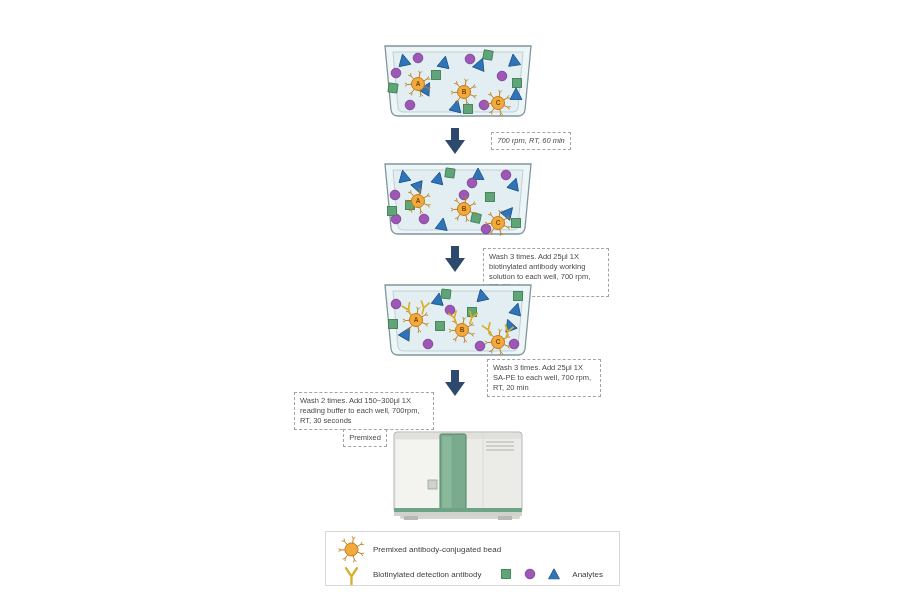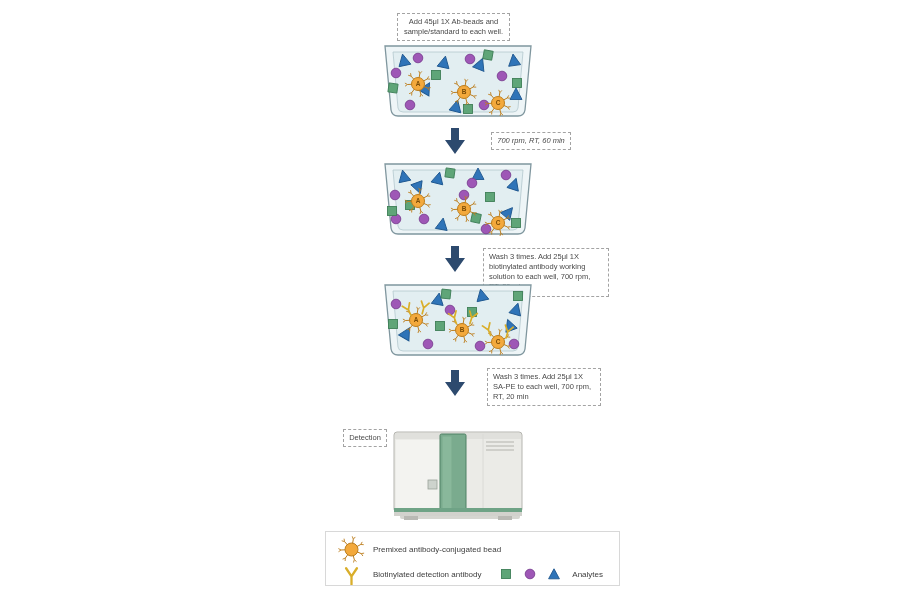--- a/index.html
+++ b/index.html
@@ -18,23 +18,20 @@
     justify-content:space-around; padding:4px 12px;
   }
   .legend-row { display:flex; align-items:center; gap:8px; font-size:8px; color:#3c3c3c; }
   .analytes-group { display:flex; align-items:center; gap:12px; margin-left:auto; padding-right:4px; }
 </style>
 </head>
 <body>
 
 <div class="canvas">
 
-  <div class="stepbox center" style="left:397px; top:13px; width:113px;">
-    <span>Add 45μl 1X Ab-beads and sample/standard to each well.</span>
-  </div>
 
   <svg class="abs well" style="left:380px; top:43px" width="156" height="78" viewBox="0 0 156 78">
       <path d="M5,3 L151,3 L145,67 Q144,73 138,73 L18,73 Q12,73 11,67 Z" fill="#eef5f7" stroke="#7f969e" stroke-width="1.3"></path>
       <path d="M13,9 L143,9 L138,65 Q137.5,69 133,69 L23,69 Q18.5,69 18,65 Z" fill="#e2eef1" stroke="#b4c8ce" stroke-width="0.8"></path>
       <polygon points="0,-7 6,4.5 -6,4.5" fill="#2f74b8" stroke="#1f578f" stroke-width="0.9" transform="translate(24,18) rotate(-12)"></polygon>
       <polygon points="0,-7 6,4.5 -6,4.5" fill="#2f74b8" stroke="#1f578f" stroke-width="0.9" transform="translate(64,20) rotate(12)"></polygon>
       <polygon points="0,-7 6,4.5 -6,4.5" fill="#2f74b8" stroke="#1f578f" stroke-width="0.9" transform="translate(100,22) rotate(22)"></polygon>
       <polygon points="0,-7 6,4.5 -6,4.5" fill="#2f74b8" stroke="#1f578f" stroke-width="0.9" transform="translate(134,18) rotate(-8)"></polygon>
       <polygon points="0,-7 6,4.5 -6,4.5" fill="#2f74b8" stroke="#1f578f" stroke-width="0.9" transform="translate(46,46) rotate(30)"></polygon>
       <polygon points="0,-7 6,4.5 -6,4.5" fill="#2f74b8" stroke="#1f578f" stroke-width="0.9" transform="translate(136,52) rotate(0)"></polygon>
@@ -341,27 +338,30 @@
       <path d="M0,7 L0,1 M0,1 L-4,-5 M0,1 L4,-5" fill="none" stroke="#d9ae2a" stroke-width="1.7" stroke-linecap="round" transform="translate(74,35) rotate(-20) scale(1)"></path>
       <path d="M0,7 L0,1 M0,1 L-4,-5 M0,1 L4,-5" fill="none" stroke="#d9ae2a" stroke-width="1.7" stroke-linecap="round" transform="translate(92,35) rotate(18) scale(1)"></path>
       <path d="M0,7 L0,1 M0,1 L-4,-5 M0,1 L4,-5" fill="none" stroke="#d9ae2a" stroke-width="1.7" stroke-linecap="round" transform="translate(108,47) rotate(-22) scale(1)"></path>
       <path d="M0,7 L0,1 M0,1 L-4,-5 M0,1 L4,-5" fill="none" stroke="#d9ae2a" stroke-width="1.7" stroke-linecap="round" transform="translate(128,49) rotate(15) scale(1)"></path>
     </svg>
 
   <svg class="abs arrow" style="left:444px; top:370px" width="22" height="27" viewBox="0 0 22 27">
       <path d="M7,0 L15,0 L15,12 L21,12 L11,26 L1,12 L7,12 Z" fill="#2d4a6e"></path>
     </svg>
 
-  <div class="stepbox" style="left:487px; top:368px; width:114px;">
+  <div class="stepbox" style="left:487px; top:359px; width:114px;">
     <span>Wash 3 times. Add 25μl 1X SA-PE to each well, 700 rpm, RT, 20 min</span>
   </div>
 
+  <div class="stepbox" style="left:294px; top:392px; width:140px;">
+    <span>Wash 2 times. Add 150~300μl 1X reading buffer to each well, 700rpm, RT, 30 seconds</span>
+  </div>
 
   <div class="stepbox center" style="left:343px; top:429px; width:44px;">
-    <span>Detection</span>
+    <span>Premixed</span>
   </div>
 
   <svg class="abs" style="left:388px; top:424px" width="140" height="100" viewBox="0 0 140 100">
     <rect x="12" y="90" width="120" height="5" rx="2" fill="#d6d6d1"></rect>
     <rect x="6" y="8" width="128" height="80" rx="3" fill="#ebebe7" stroke="#b5b5b0" stroke-width="1"></rect>
     <rect x="7" y="9" width="126" height="6" fill="#e0e0dc"></rect>
     <rect x="8" y="16" width="44" height="70" fill="#f3f3f0"></rect>
     <line x1="95" y1="10" x2="95" y2="86" stroke="#dadad6" stroke-width="1"></line>
     <rect x="52" y="10" width="26" height="78" rx="1.5" fill="#7aab8e" stroke="#4f8164" stroke-width="1"></rect>
     <rect x="54.5" y="12.5" width="9" height="73" fill="#8fbc9f" opacity="0.75"></rect>

